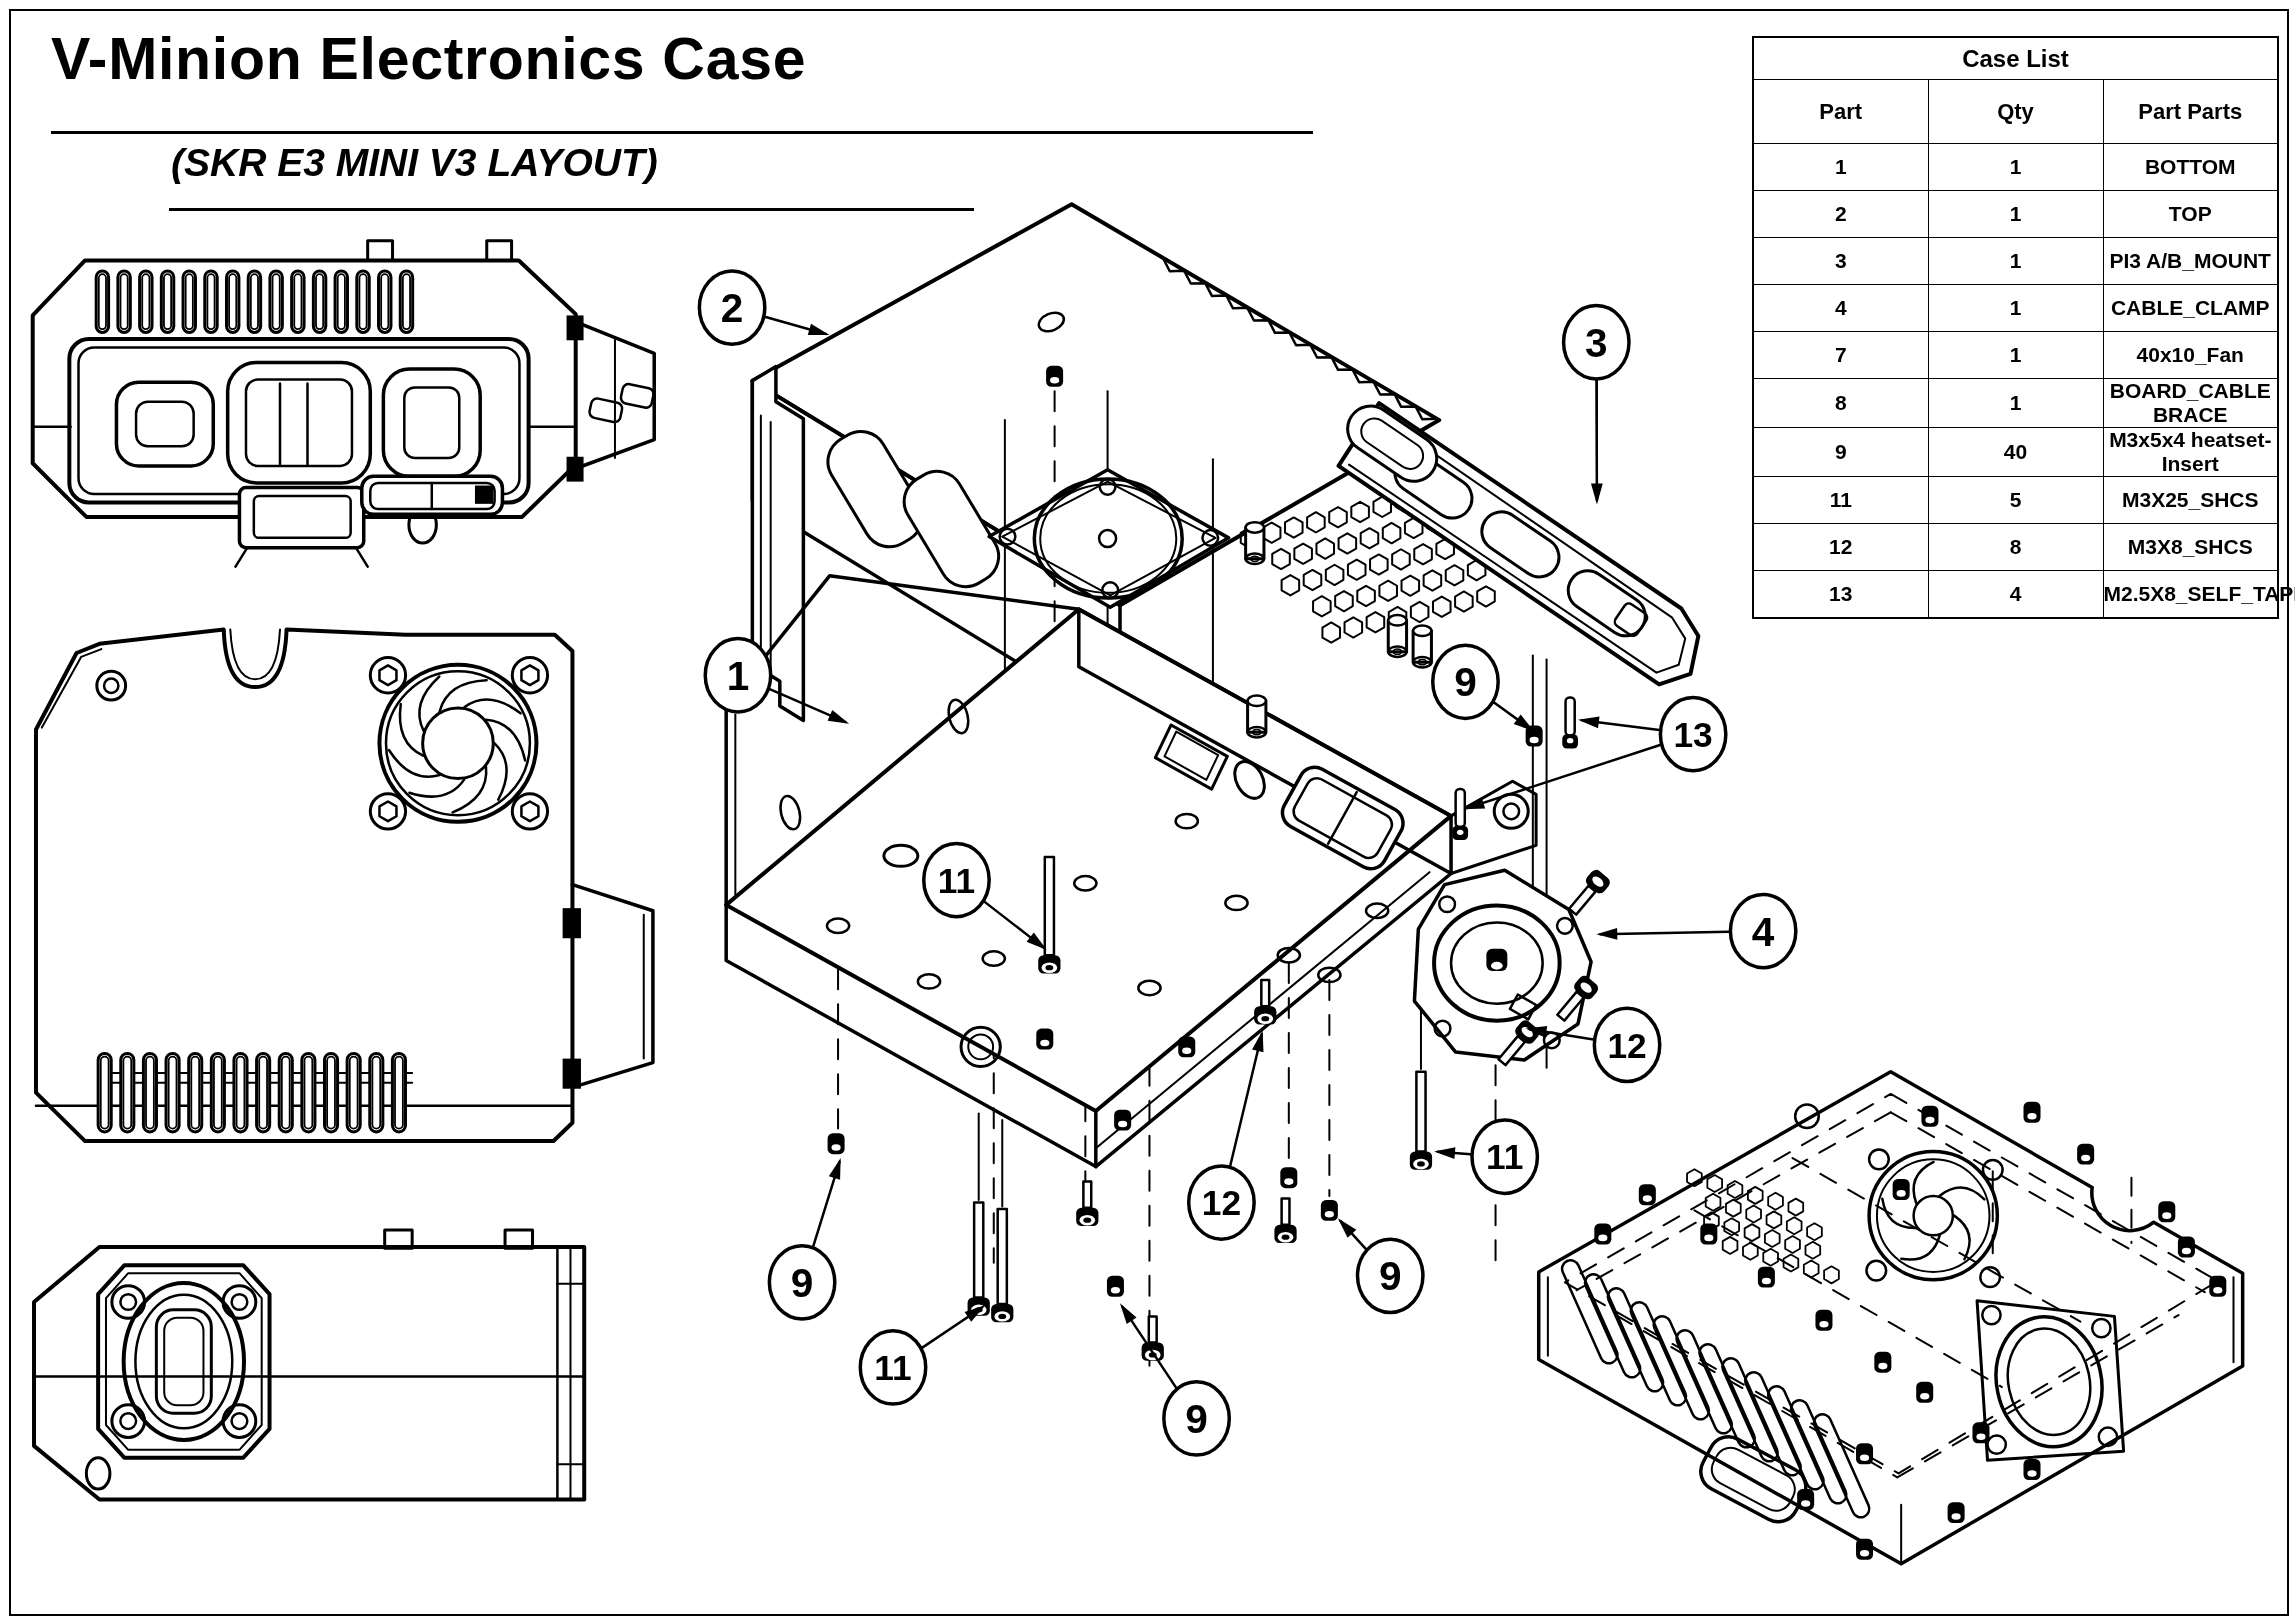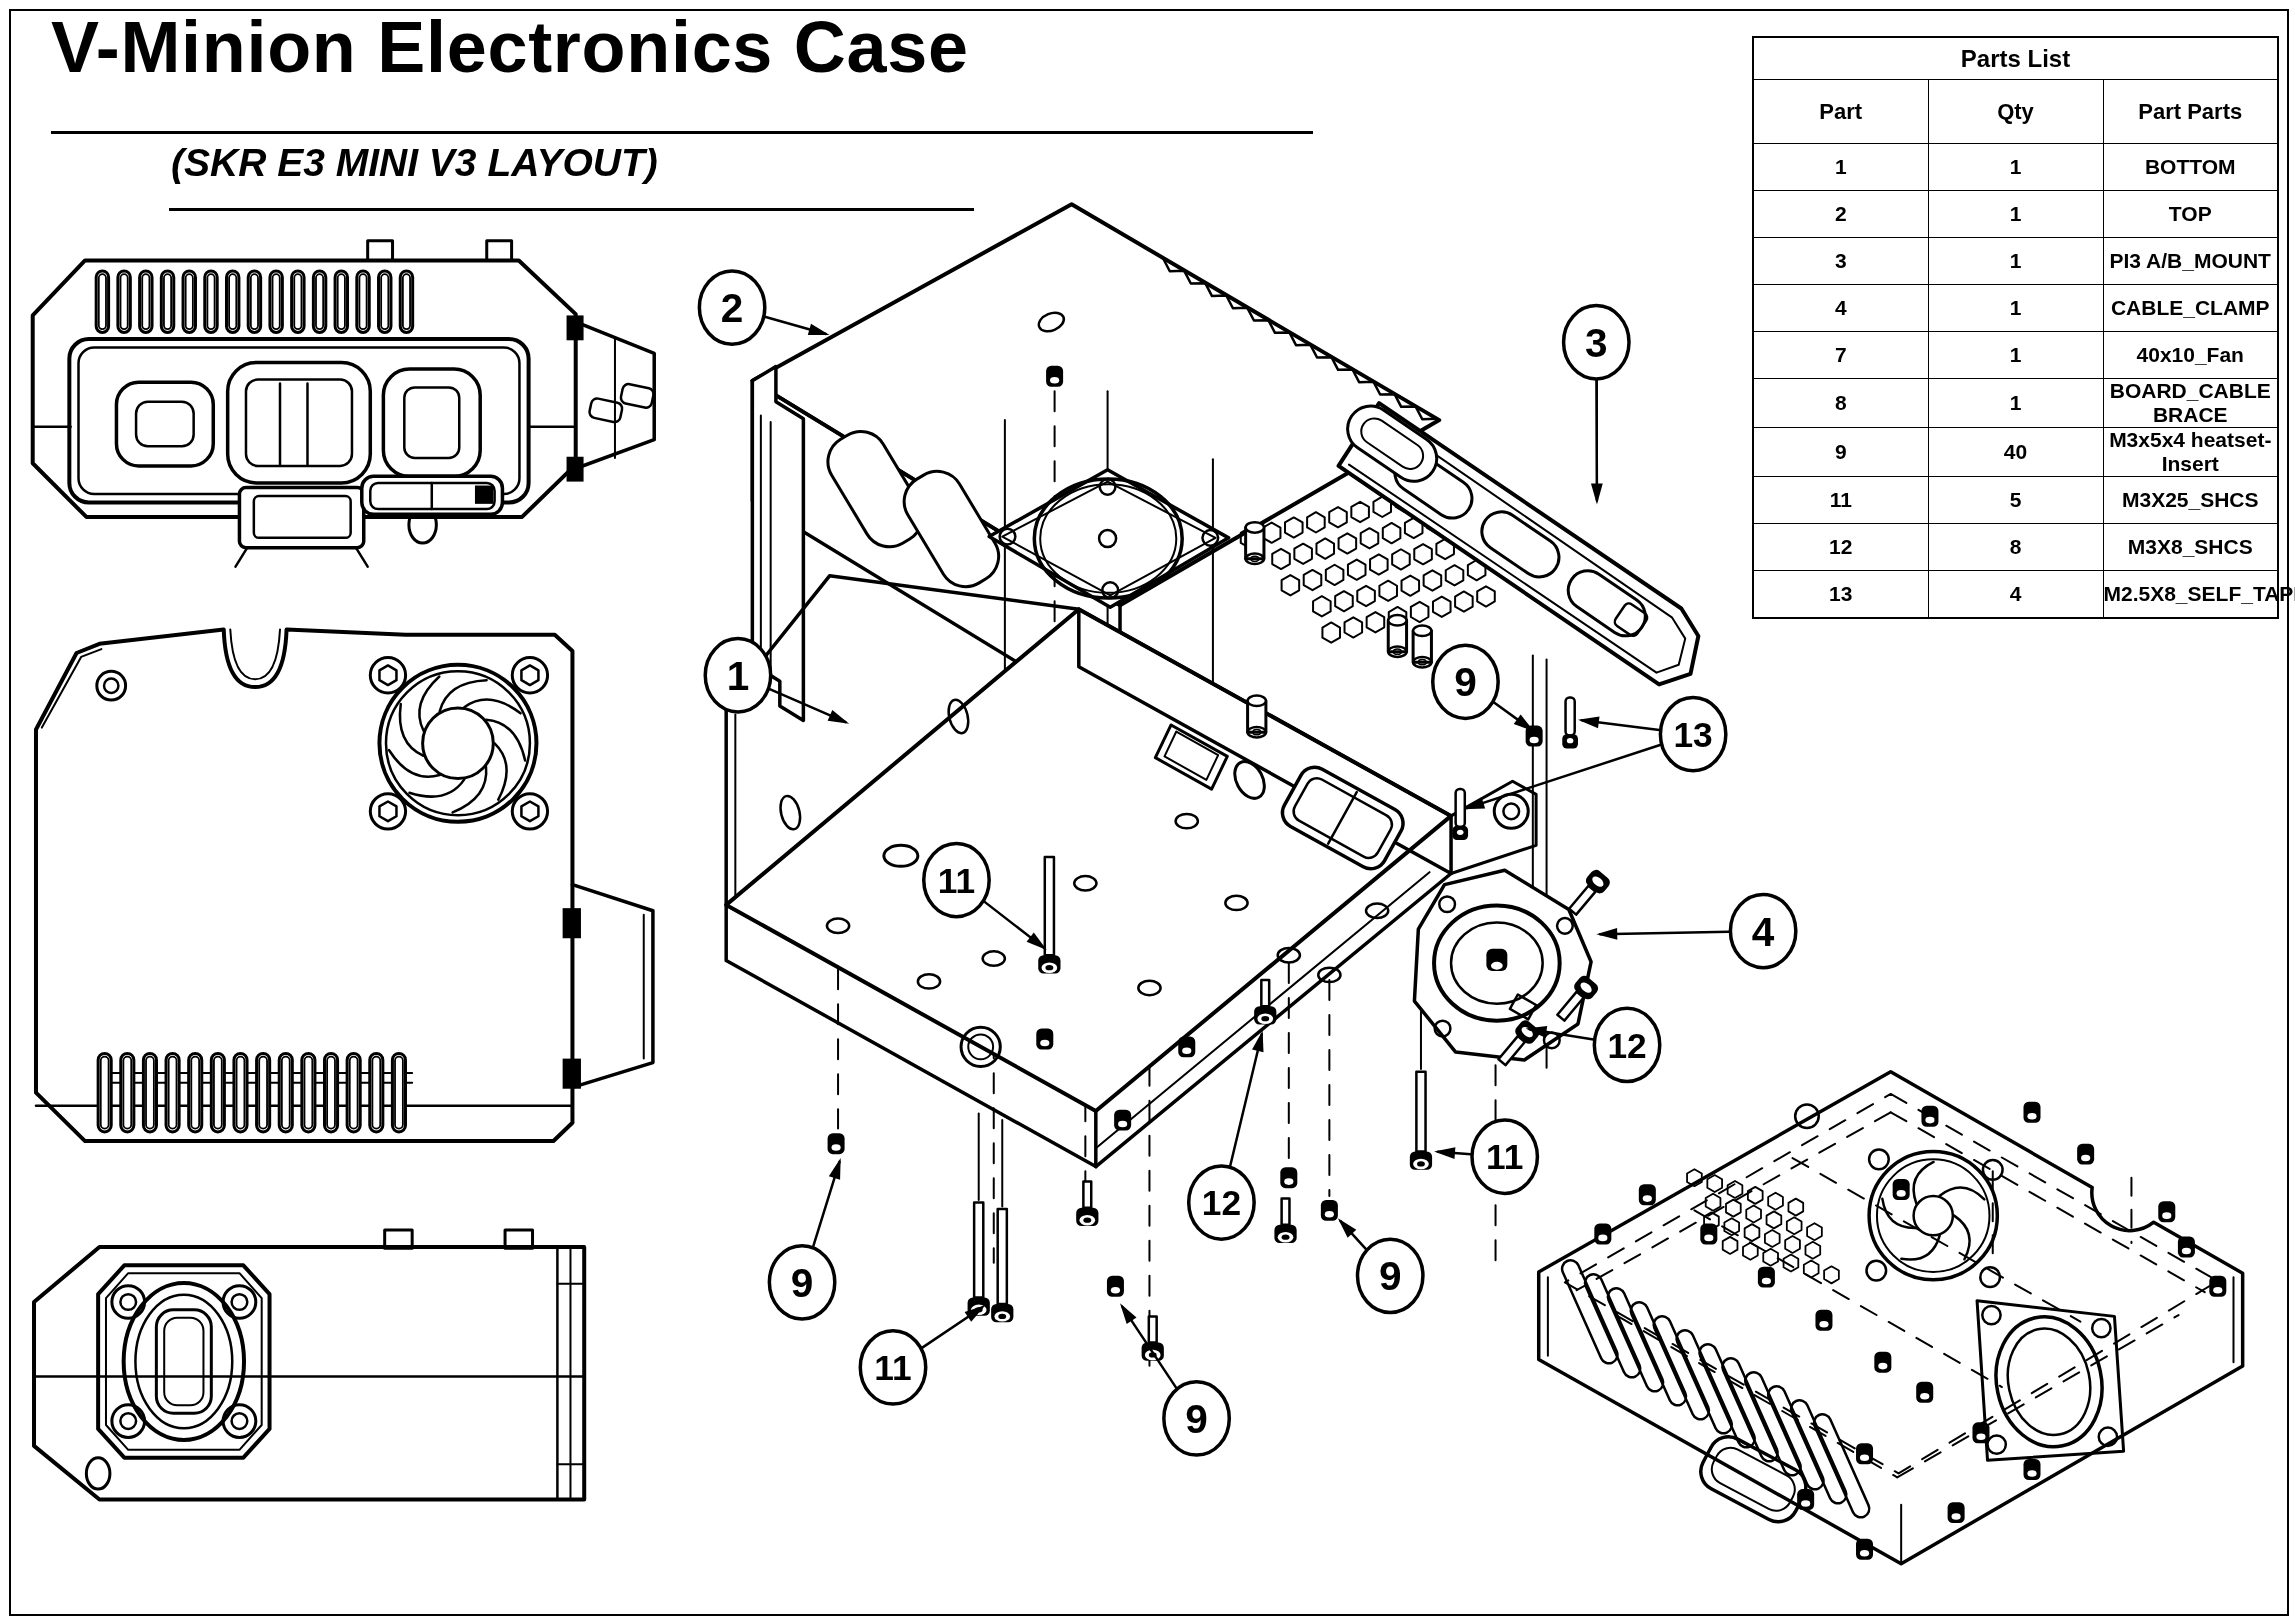--- a/index.html
+++ b/index.html
@@ -1,19 +1,19 @@
 <!DOCTYPE html>
 <html style="font-size:10.5px"><head>
 <meta charset="utf-8">
 <style>
   html,body{margin:0;padding:0;background:#fff;}
   .page{position:relative;width:2295px;height:1622px;background:#fff;overflow:hidden;
         font-family:"Liberation Sans","DejaVu Sans",sans-serif;color:#000;}
   .border{position:absolute;left:9.2px;top:9.2px;width:2276px;height:1603px;border:2px solid #000;}
-  .title{position:absolute;left:51px;top:6px;font-size:72px;font-weight:bold;letter-spacing:0.7px;white-space:nowrap;}
+  .title{position:absolute;left:51px;top:25px;font-size:59px;font-weight:bold;letter-spacing:0.7px;white-space:nowrap;}
   .rule1{position:absolute;left:51px;top:131px;width:1262px;height:2.6px;background:#000;}
   .subtitle{position:absolute;left:171px;top:141px;font-size:39px;font-weight:bold;font-style:italic;white-space:nowrap;}
   .rule2{position:absolute;left:169px;top:208px;width:805px;height:2.6px;background:#000;}
   table.parts{position:absolute;left:1752px;top:36px;width:527px;border-collapse:collapse;
               table-layout:fixed;font-weight:bold;}
   table.parts th,table.parts td{border:1.6px solid #000;text-align:center;vertical-align:middle;padding:0;}
   table.parts{border:2.3px solid #000;}
   .t-title{font-size:24px;height:41px;}
   .t-head{font-size:22px;height:64px;line-height:1.05;}
   .c-item{width:47px;word-break:break-all;}
@@ -30,21 +30,21 @@
   <div class="border"></div>
 
   <div class="title">V-Minion Electronics Case</div>
   <div class="rule1"></div>
   <div class="subtitle">(SKR E3 MINI V3 LAYOUT)</div>
   <div class="rule2"></div>
 
   <table class="parts">
     <thead>
       <tr>
-          <th class="t-title" colspan="3">Parts List</th>
+          <th class="t-title" colspan="3">Case List</th>
         </tr>
       <tr class="t-head">
         <th class="c-item">Part</th>
         <th class="c-qty">Qty</th>
         <th class="c-part">Part Parts</th>
       </tr>
     </thead>
     <tbody id="parts-rows">
         <tr>
           <td class="item">1</td>

